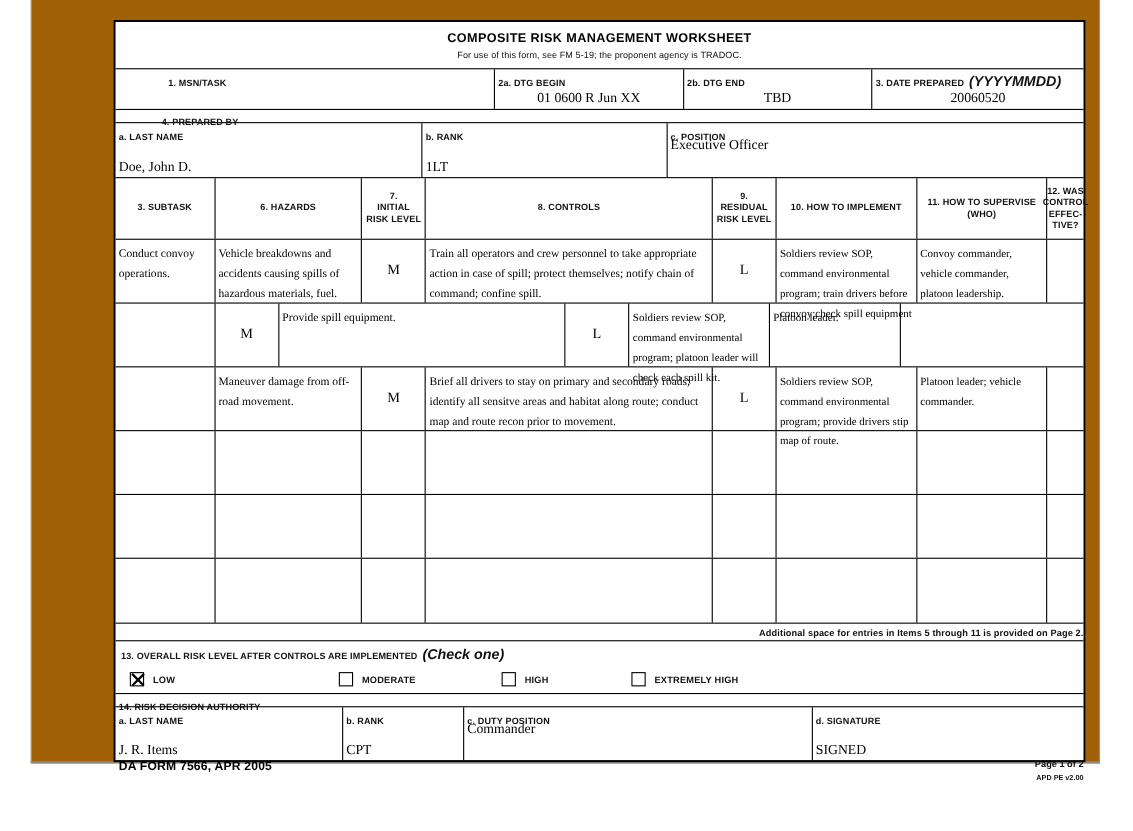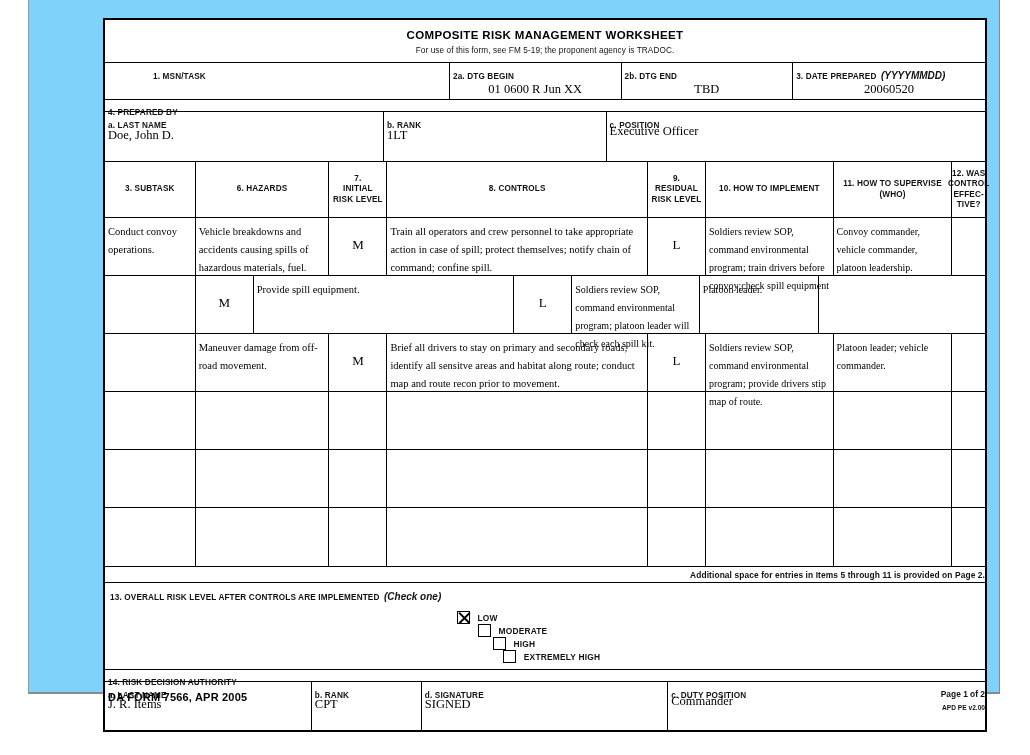--- a/index.html
+++ b/index.html
@@ -17,21 +17,21 @@
   
   #page-sheet {
     position: absolute;
     left: 28px;
     top: 0px;
     width: 972px;
     height: 694px;
     border-right: 1px solid #8a8a8a;
     border-bottom: 2px solid #8a8a8a;
     border-left: 1px solid #9a9a9a;
-    background: #7dd3fc;
+    background: #a16207;
     box-sizing: border-box;
   }
   
   #form {
     position: absolute;
     left: 74px;
     top: 18px;
     width: 884px;
     box-sizing: border-box;
     border: 2px solid #000;
@@ -39,21 +39,21 @@
   }
 
   .lbl {
     font-size: 8.2px;
     font-weight: bold;
     letter-spacing: 0.15px;
     color: #111;
     font-family: "Liberation Sans", sans-serif;
   }
   .lbl-it {
-    font-size: 10px;
+    font-size: 13px;
     font-weight: bold;
     font-style: italic;
     color: #111;
   }
   .val {
     font-family: "Liberation Serif", serif;
     font-size: 12.5px;
     color: #000;
   }
 
@@ -101,37 +101,37 @@
   .c-date  { width: 21.8%; }
 
   .ident-val {
     position: absolute;
     left: 3px;
     right: 3px;
     bottom: 2px;
   }
 
   
-  .r-prep { height: 12px; }
+  .r-prep { height: 12px; padding-left: 39px; }
   .r-prep .cell { padding-top: 1px; }
 
   
   .r-nrp { height: 50px; }
   .c-last { width: 31.7%; }
   .c-rank { width: 25.3%; }
   .c-pos  { width: 43.0%; }
   .pos-val {
     position: absolute;
     left: 3px;
     top: 12px;
   }
   .nrp-val {
     position: absolute;
     left: 3px;
-    bottom: 18px;
+    bottom: 2px;
   }
 
   
   .th {
     text-align: center;
     font-size: 8.2px;
     font-weight: bold;
     letter-spacing: 0.15px;
     color: #111;
     line-height: 1.28;
@@ -193,21 +193,20 @@
   
   .r-13 {
     border-bottom: 1.5px solid #000;
     padding: 3px 0 6px 5px;
   }
   .cb-row {
     display: flex;
     align-items: center;
     margin-top: 7px;
     padding-left: 8px;
-    flex-direction: column;
   }
   .cb-item {
     display: flex;
     align-items: center;
   }
   .cb-box {
     width: 13px;
     height: 13px;
     border: 1.6px solid #000;
     box-sizing: border-box;
@@ -497,27 +496,27 @@
 
     <div class="row r-rda">
       <div class="cell c-rlast">
         <span class="lbl">a.  LAST NAME</span>
         <span class="val nrp-val">J. R. Items</span>
       </div>
       <div class="cell c-rrank">
         <span class="lbl">b.  RANK</span>
         <span class="val nrp-val">CPT</span>
       </div>
+      <div class="cell c-rduty">
+        <span class="lbl">c.  DUTY POSITION</span>
+        <span class="val pos-val">Commander</span>
+      </div>
       <div class="cell c-rsig">
         <span class="lbl">d.  SIGNATURE</span>
         <span class="val nrp-val">SIGNED</span>
-      </div>
-      <div class="cell c-rduty">
-        <span class="lbl">c.  DUTY POSITION</span>
-        <span class="val pos-val">Commander</span>
       </div>
     </div>
 
   </div>
 
   <div class="footer" style="position:absolute; left:74px; top:684px; width:884px;">
     <span class="form-no">DA FORM 7566, APR 2005</span>
     <span class="pg">Page 1 of 2</span>
     <span class="apd">APD PE v2.00</span>
   </div>

